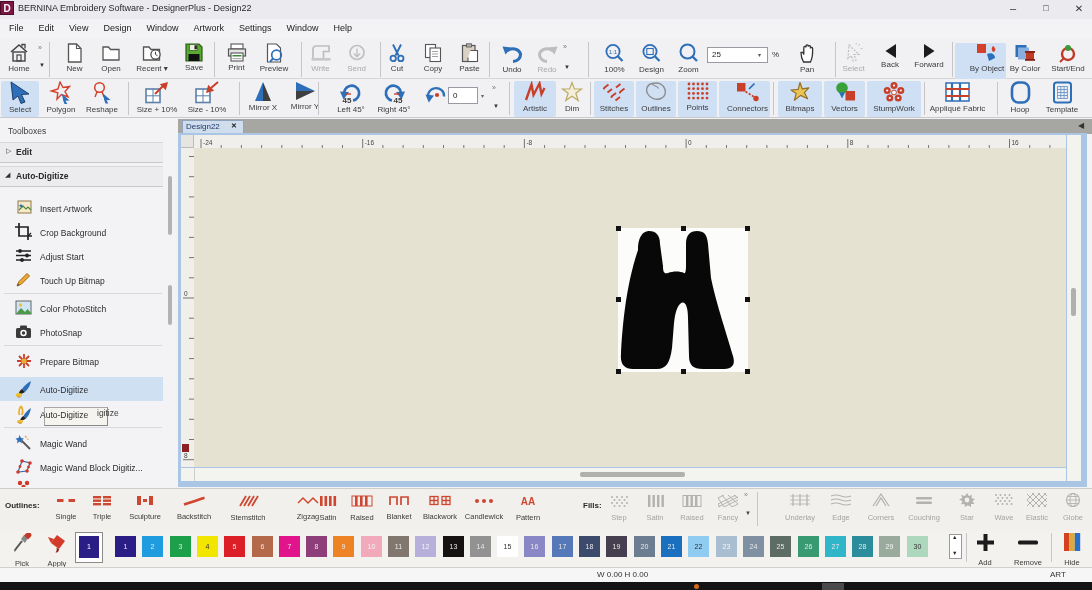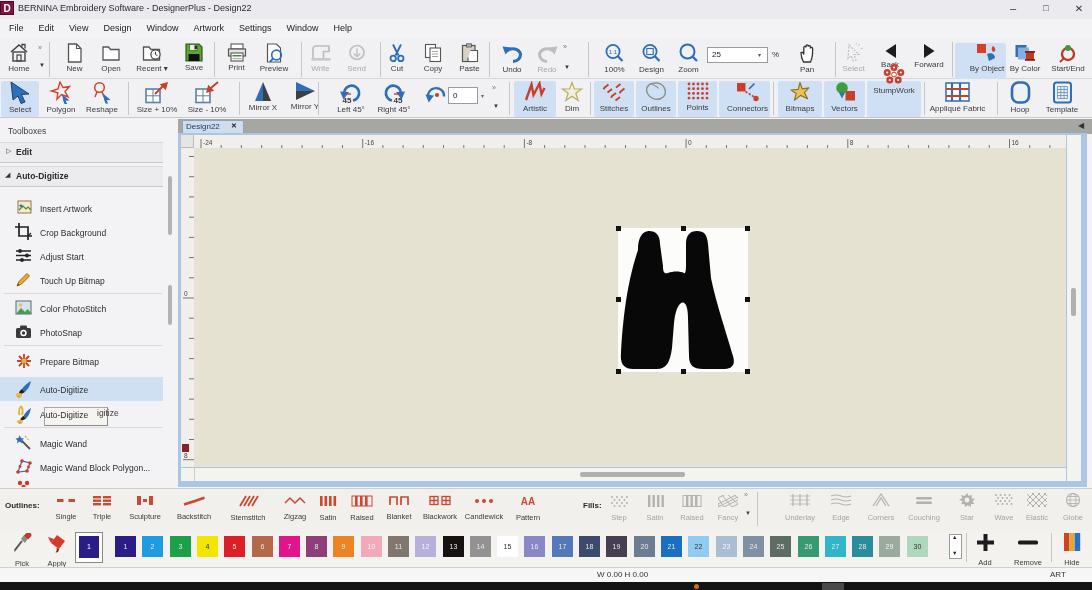--- a/index.html
+++ b/index.html
@@ -286,21 +286,21 @@
 <div class="btn" style="left:778px;top:81px;width:44px"><svg width="24" height="22" viewBox="0 0 24 22">
         <path d="M12 1.5 L14.2 7.8 L20.8 6.8 L16.4 11.6 L19.6 17.8 L12.6 14.4 L6.4 19.2 L8.2 12.4 L3 9 L10.2 8.4 Z" fill="#e9c354" stroke="#93712a" stroke-width="1.2" stroke-linejoin="round"></path>
       </svg>Bitmaps</div>
 <div class="hl ab" style="left:824px;top:81px;width:41px;height:36px"></div>
 <div class="btn" style="left:824px;top:81px;width:41px"><svg width="24" height="22" viewBox="0 0 24 22">
         <circle cx="9" cy="7" r="5.8" fill="#3aa03a"></circle>
         <path d="M6 11.5 L12 11.5 L9 17.5 Z" fill="#2d6fb8"></path>
         <rect x="12.5" y="10" width="9.5" height="9.5" fill="#c8402a"></rect>
       </svg>Vectors</div>
 <div class="hl ab" style="left:867px;top:81px;width:54px;height:36px"></div>
-<div class="btn" style="left:867px;top:63px;width:54px"><svg width="24" height="22" viewBox="0 0 24 22">
+<div class="btn" style="left:867px;top:81px;width:54px"><svg width="24" height="22" viewBox="0 0 24 22">
         <g fill="#c8402a">
           <circle cx="12" cy="4.5" r="3.5"></circle>
           <circle cx="18.8" cy="9.5" r="3.5"></circle>
           <circle cx="16.2" cy="17" r="3.5"></circle>
           <circle cx="7.8" cy="17" r="3.5"></circle>
           <circle cx="5.2" cy="9.5" r="3.5"></circle>
         </g>
         <g fill="#fff">
           <circle cx="12" cy="4.5" r="1.1"></circle>
           <circle cx="18.8" cy="9.5" r="1.1"></circle>
@@ -437,21 +437,21 @@
         <path d="M3 14 L7 3 L15 5 L12 13 Z" fill="none" stroke="#3a6ab0" stroke-width="1.2"></path>
         <g fill="#cf3a28">
           <circle cx="3" cy="14" r="1.8"></circle>
           <circle cx="7" cy="3" r="1.8"></circle>
           <circle cx="15" cy="5" r="1.8"></circle>
           <circle cx="12" cy="13" r="1.8"></circle>
           <circle cx="5" cy="8.5" r="1.4"></circle>
           <circle cx="13.5" cy="9" r="1.4"></circle>
         </g>
       </svg>
-      <span>Magic Wand Block Polygon...</span>
+      <span>Magic Wand Block Digitiz...</span>
     </div>
 <div class="ab" style="left:15px;top:479px;width:14px;height:8px;overflow:hidden"><svg width="17" height="17" viewBox="0 0 17 17">
         <g fill="#cf3a28">
           <circle cx="5" cy="4" r="2.2"></circle>
           <circle cx="12" cy="4" r="2.2"></circle>
           <circle cx="8.5" cy="8" r="2.2"></circle>
         </g>
       </svg></div>
 <div class="ab" style="left:168px;top:176px;width:4px;height:59px;background:#b2b1b6;border-radius:2px"></div>
 <div class="ab" style="left:168px;top:285px;width:4px;height:40px;background:#b2b1b6;border-radius:2px"></div>
@@ -534,21 +534,21 @@
 <div class="olbl" style="left:170px;top:495px;width:48px"><svg width="24" height="11" viewBox="0 0 24 11">
         <g stroke="#cf4730" stroke-width="2.6">
           <path d="M2 9.5 L9 7.2 M7.5 7.7 L14.5 5.4 M13 5.9 L20 3.6 M16.5 4.7 L22.5 2.8"></path>
         </g>
       </svg>Backstitch</div>
 <div class="olbl" style="left:224px;top:495px;width:48px"><svg width="24" height="12" viewBox="0 0 24 12">
         <g stroke="#cf4730" stroke-width="1.8">
           <path d="M4 11 L10 1 M8 11 L14 1 M12 11 L18 1 M16 11 L22 1"></path>
         </g>
       </svg>Stemstitch</div>
-<div class="olbl" style="left:278px;top:495px;width:34px"><svg width="24" height="11" viewBox="0 0 24 11">
+<div class="olbl" style="left:291px;top:495px;width:34px"><svg width="24" height="11" viewBox="0 0 24 11">
         <path d="M2 8 L7 3 L12 8 L17 3 L22 8" fill="none" stroke="#cf4730" stroke-width="1.5"></path>
       </svg>Zigzag</div>
 <div class="olbl" style="left:314px;top:495px;width:28px"><svg width="20" height="12" viewBox="0 0 20 12">
         <g fill="#cf4730">
           <rect x="2" y="1" width="2.6" height="10"></rect>
           <rect x="6.5" y="1" width="2.6" height="10"></rect>
           <rect x="11" y="1" width="2.6" height="10"></rect>
           <rect x="15.5" y="1" width="2.6" height="10"></rect>
         </g>
       </svg>Satin</div>

